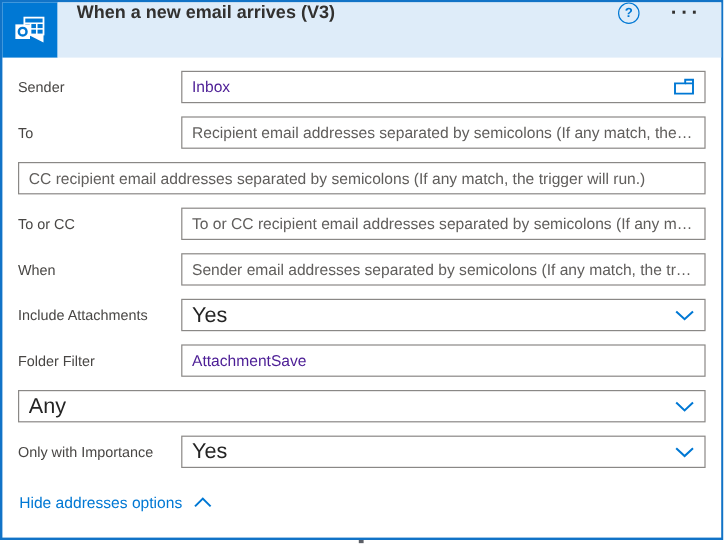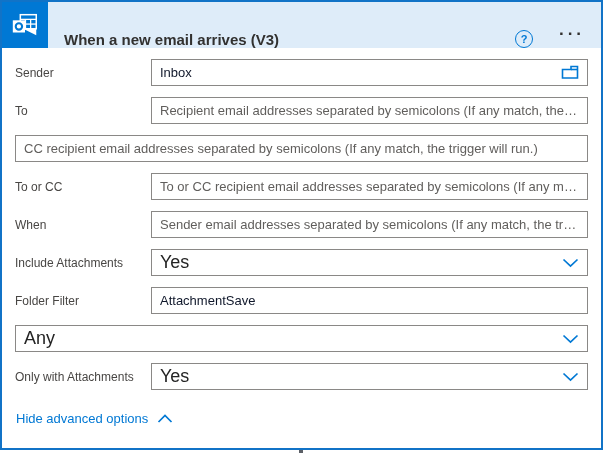--- a/index.html
+++ b/index.html
@@ -30,21 +30,21 @@
   .icon-box {
     width: 46px; height: 46px;
     background: #0078D4;
     display: flex; align-items: center; justify-content: center;
     flex: 0 0 46px;
   }
   .header-main {
     flex: 1;
     background: #DEECF9;
     display: flex;
-    align-items: flex-end;
+    align-items: flex-start;
     padding: 0 16px 0 16px;
   }
   .header-title {
     flex: 1;
     font-size: 15px;
     font-weight: 600;
     color: #323130;
   }
   .help-btn {
     width: 18px; height: 18px;
@@ -93,21 +93,21 @@
     padding: 0 8px 0 8px;
     overflow: hidden;
   }
   .field input {
     flex: 1;
     min-width: 0;
     border: none;
     outline: none;
     font-family: "Liberation Sans", sans-serif;
     font-size: 13px;
-    color: #0f172a;
+    color: #4c1d95;
     background: transparent;
     text-overflow: ellipsis;
   }
   .field input::placeholder {
     color: #605E5C;
     opacity: 1;
   }
   .field-text {
     flex: 1;
     font-size: 18px;
@@ -242,33 +242,33 @@
           <span class="field-text">Any</span>
           <span class="trail-icon">
             <svg width="17" height="10" viewBox="0 0 17 10">
               <polyline points="1.5,1.5 8.5,8 15.5,1.5" fill="none" stroke="#0078D4" stroke-width="1.7"></polyline>
             </svg>
           </span>
         </div>
       </div>
 
       <div class="row">
-        <div class="row-label">Only with Attachments</div>
+        <div class="row-label">Only with Importance</div>
         <div class="field">
           <span class="field-text">Yes</span>
           <span class="trail-icon">
             <svg width="17" height="10" viewBox="0 0 17 10">
               <polyline points="1.5,1.5 8.5,8 15.5,1.5" fill="none" stroke="#0078D4" stroke-width="1.7"></polyline>
             </svg>
           </span>
         </div>
       </div>
 
       <div class="advanced-row">
-        <span class="advanced-link">Hide advanced options</span>
+        <span class="advanced-link">Hide addresses options</span>
         <span class="caret-up">
           <svg width="16" height="10" viewBox="0 0 16 10">
             <polyline points="1.5,8 8,1.5 14.5,8" fill="none" stroke="#0078D4" stroke-width="1.7"></polyline>
           </svg>
         </span>
       </div>
 
     </div>
   </div>
 

